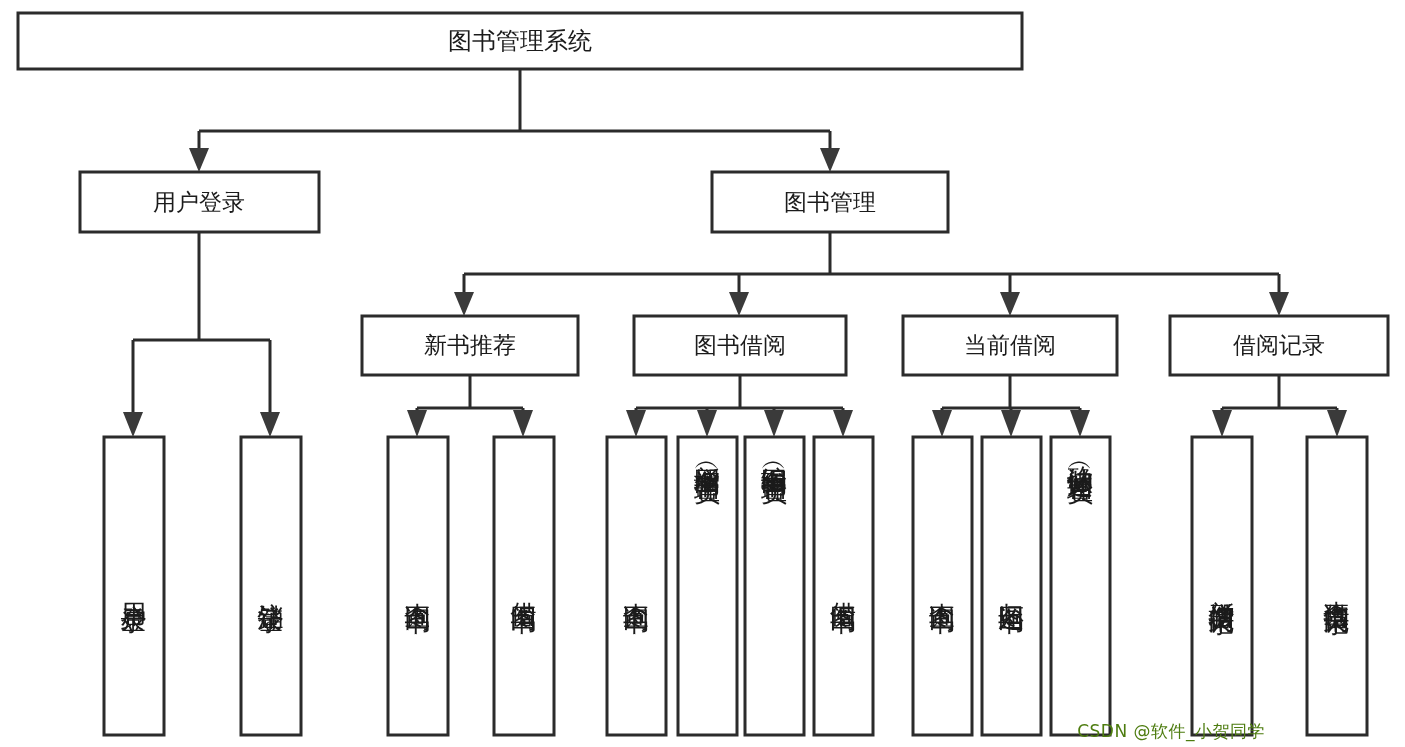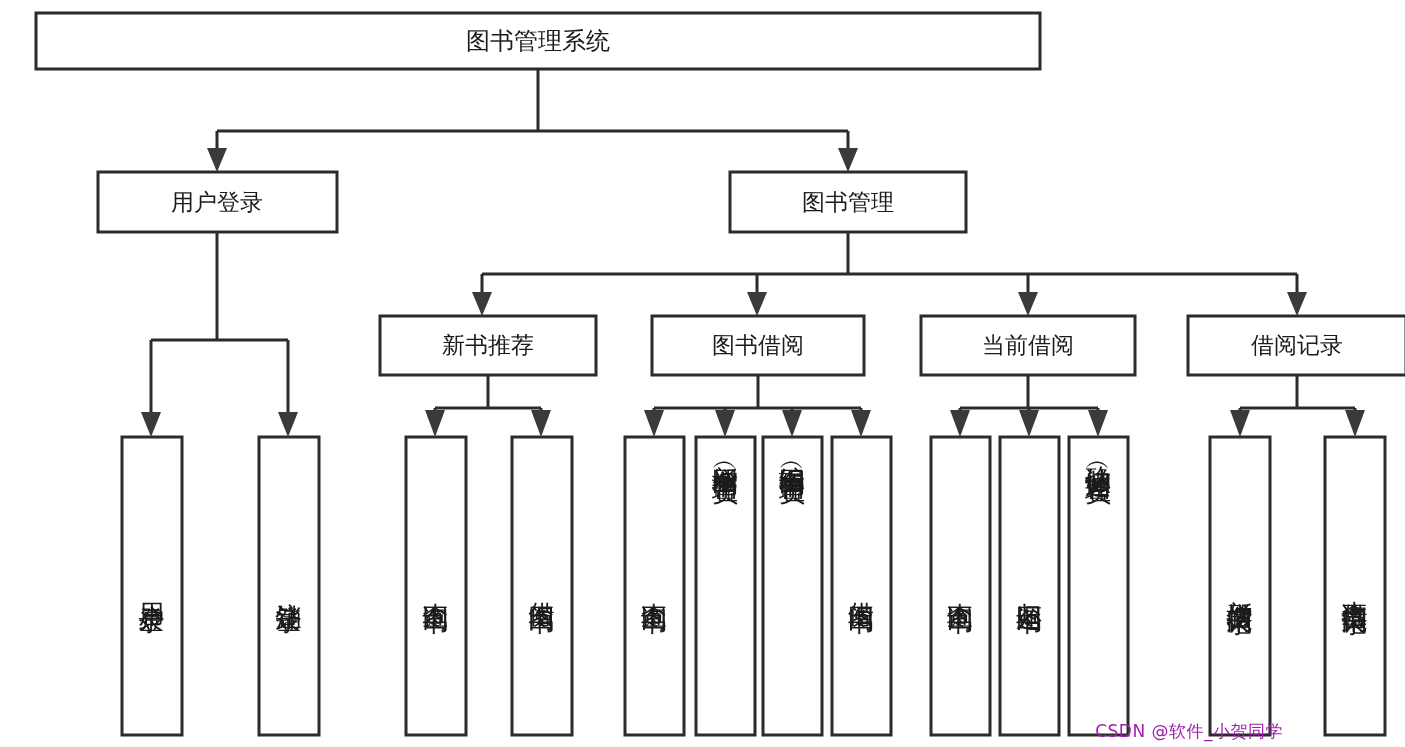--- a/index.html
+++ b/index.html
@@ -11,21 +11,20 @@
     width: 1405px;
     height: 747px;
     font-family: "DejaVu Sans", "Liberation Sans", sans-serif;
     overflow: hidden;
     position: relative;
   }
   #diagram-root {
     position: relative;
     width: 1277px;
     height: 747px;
-    margin-left: 18px;
   }
   svg#flowchart {
     position: absolute;
     top: 0;
     left: 0;
     width: 1405px;
     height: 747px;
     display: block;
   }
   .node-box {
@@ -74,21 +73,21 @@
     color: #1b1b1b;
     white-space: nowrap;
     text-align: center;
   }
   .watermark {
     position: absolute;
     right: 12px;
     bottom: 4px;
     font-family: "DejaVu Sans", "Liberation Sans", sans-serif;
     font-size: 17px;
-    color: #a21caf;
+    color: #4d7c0f;
     white-space: nowrap;
     letter-spacing: 0.5px;
   }
 </style>
 </head>
 <body>
 
 <div id="diagram-root">
 
   <svg id="flowchart" viewBox="0 0 1405 747">

